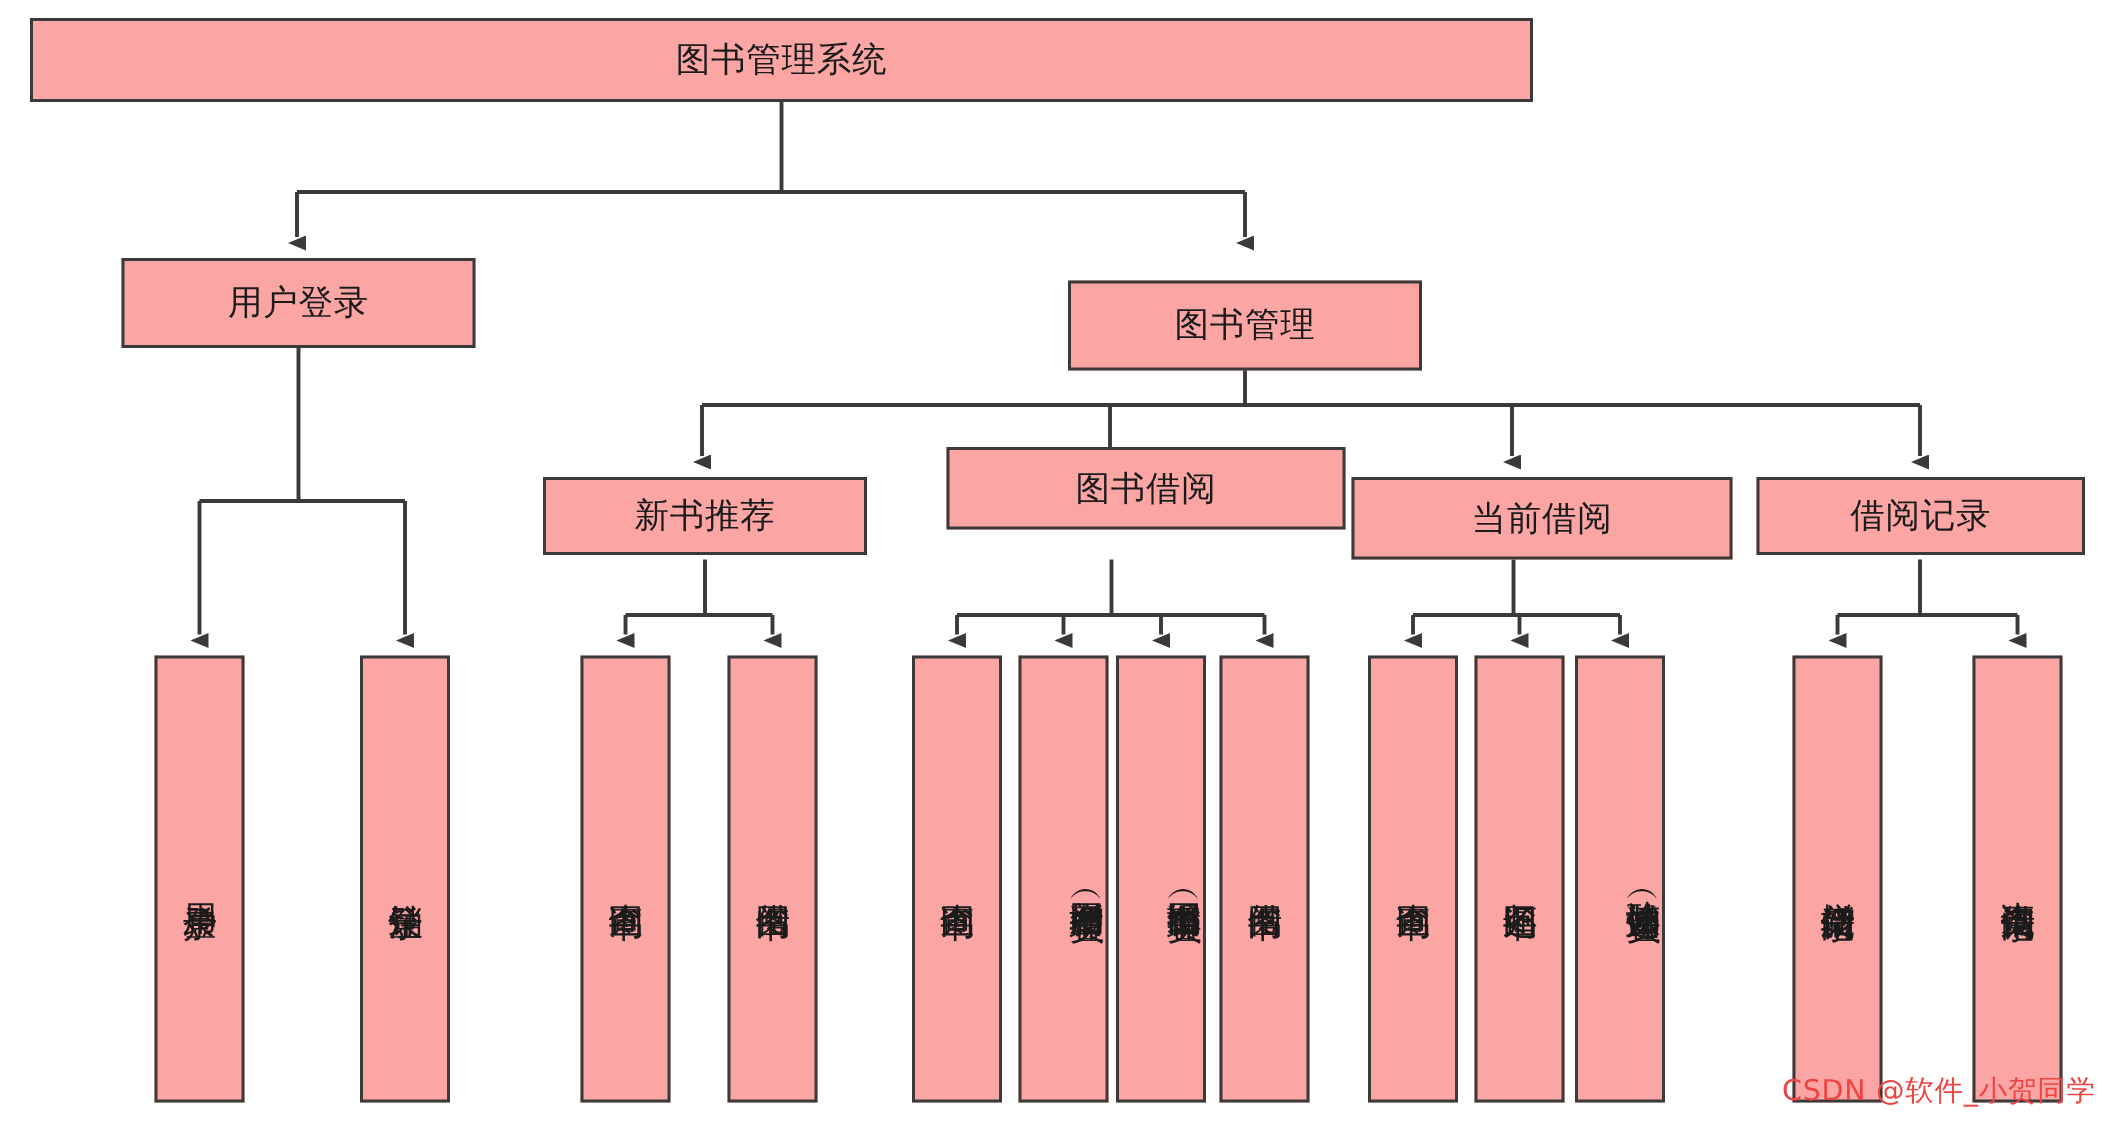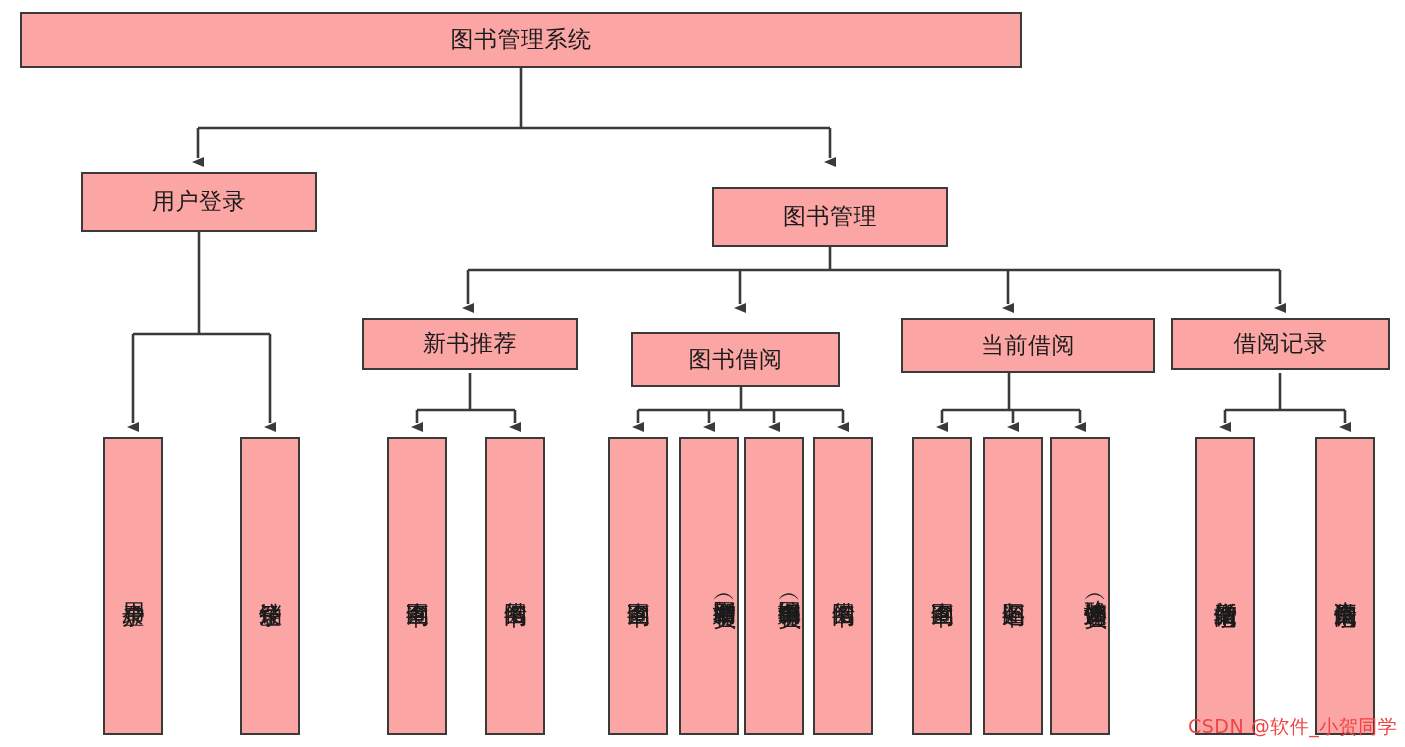--- a/index.html
+++ b/index.html
@@ -119,21 +119,21 @@
       <path d="M1345,410 L1345,423" marker-end="url(#arrow)"></path>
     </g>
   </svg>
 
   <div class="node horiz" style="left:20px; top:12px; width:1002px; height:56px;">图书管理系统</div>
 
   <div class="node horiz" style="left:81px; top:172px; width:236px; height:60px;">用户登录</div>
   <div class="node horiz" style="left:712px; top:172px; width:236px; height:60px;margin-top:15px;">图书管理</div>
 
   <div class="node horiz" style="left:362px; top:318px; width:216px; height:52px;">新书推荐</div>
-  <div class="node horiz" style="left:631px; top:332px; width:209px; height:55px;">图书借阅</div>
+  <div class="node horiz" style="left:631px; top:298px; width:266px; height:55px;">图书借阅</div>
   <div class="node horiz" style="left:901px; top:318px; width:254px; height:55px;">当前借阅</div>
   <div class="node horiz" style="left:1171px; top:318px; width:219px; height:52px;">借阅记录</div>
 
   <div class="node vert" style="left:103px; top:437px; width:60px; height:298px;">用户登录</div>
   <div class="node vert" style="left:240px; top:437px; width:60px; height:298px;">注销登录</div>
 
   <div class="node vert" style="left:387px; top:437px; width:60px; height:298px;">查询图书</div>
   <div class="node vert" style="left:485px; top:437px; width:60px; height:298px;">借阅图书</div>
 
   <div class="node vert" style="left:608px; top:437px; width:60px; height:298px;">查询图书</div>

